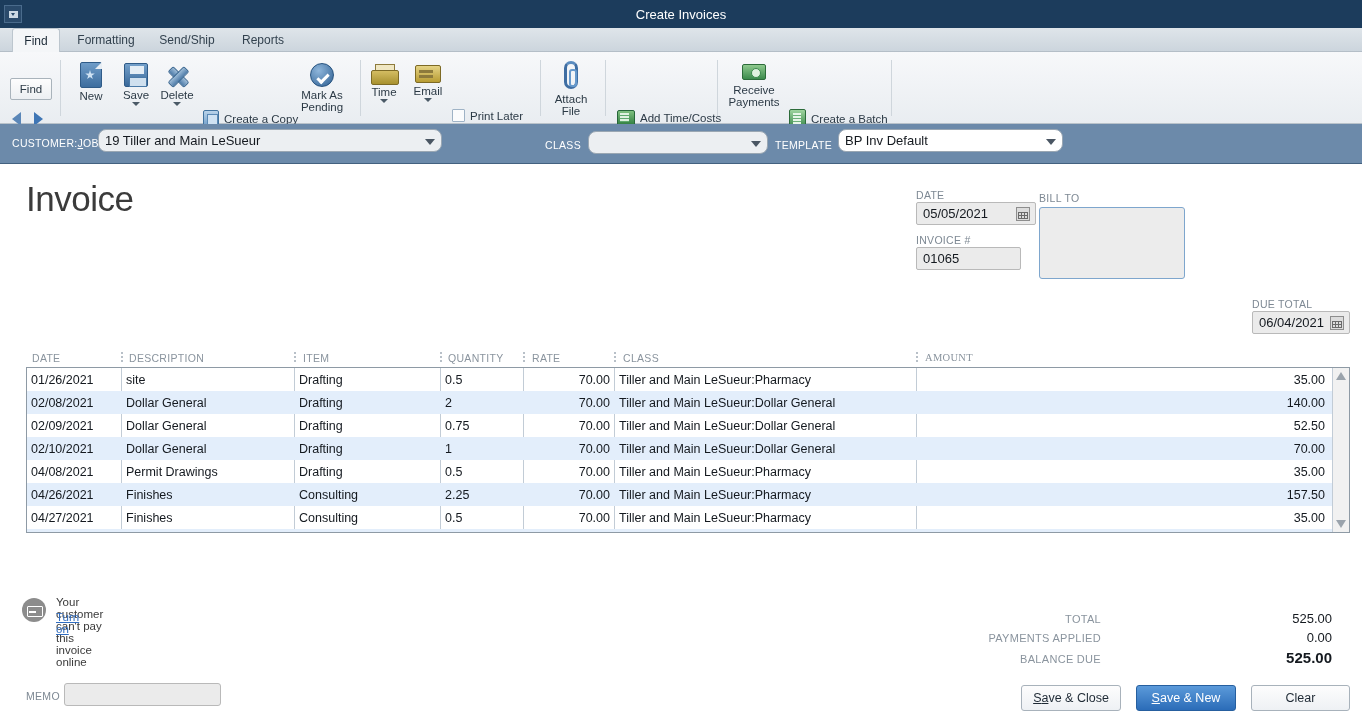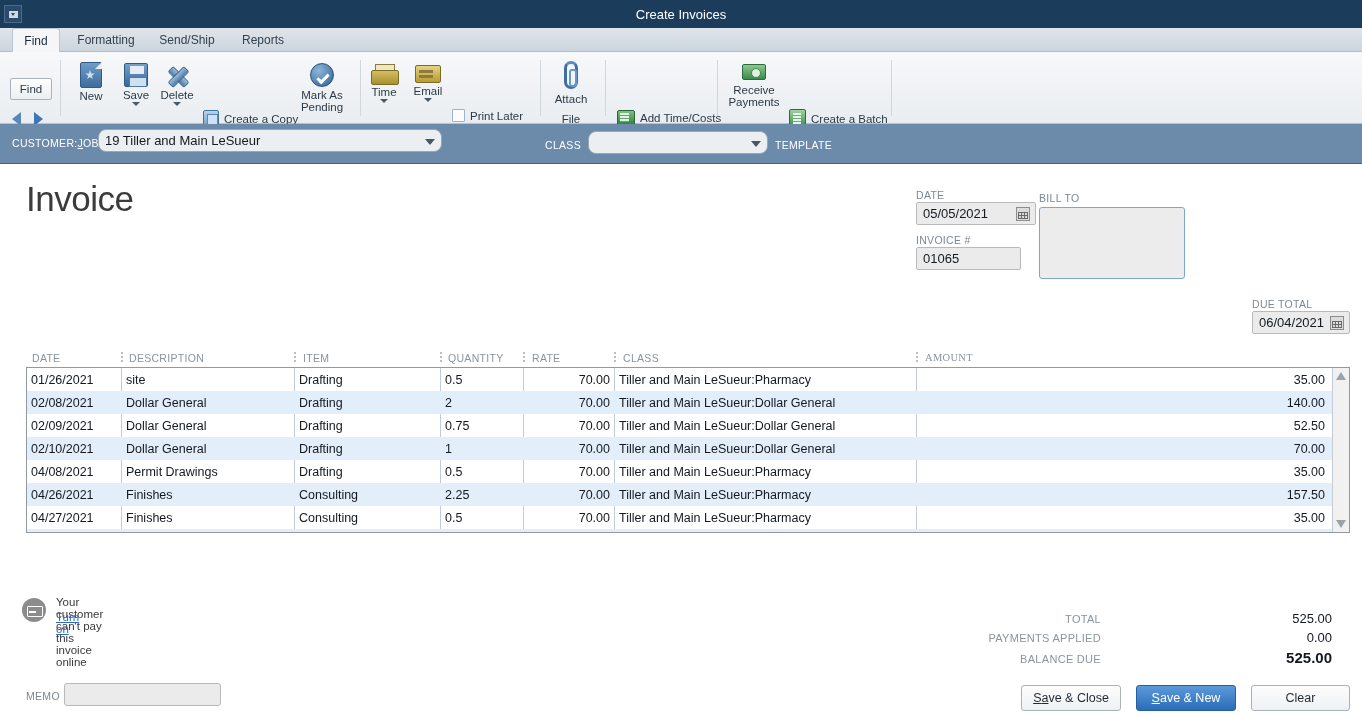--- a/index.html
+++ b/index.html
@@ -488,21 +488,21 @@
   </div>
   <div class="rb-inline" style="left:452px; top:80px;">
     <span class="chk"></span>
     <span class="txt">Email Later</span>
   </div>
   <div class="rb-sep" style="left:540px;"></div>
 
   <div class="rb-item" style="left:552px; top:9px; width:38px;">
     <span class="ic ic-clip"></span>
     <span class="rb-label" style="margin-top:4px;">Attach</span>
-    <span class="rb-label" style="margin-top:8px;text-align:center;">File</span>
+    <span class="rb-label" style="margin-top:0;text-align:center;">File</span>
   </div>
   <div class="rb-sep" style="left:605px;"></div>
 
   <div class="rb-inline" style="left:617px; top:58px;">
     <span class="ic ic-g grid"></span>
     <span class="txt">Add Time/Costs</span>
   </div>
 
   <div class="rb-inline" style="left:617px; top:80px;">
     <span class="ic ic-g badge"></span>
@@ -537,20 +537,24 @@
     <span class="arrow"></span>
   </div>
 
   <div class="band-label" style="left:545px; top:15px;">CLASS</div>
   <div class="combo" style="left:588px; top:7px; width:180px;">
     <span></span>
     <span class="arrow"></span>
   </div>
 
   <div class="band-label" style="left:775px; top:15px;">TEMPLATE</div>
+  <div class="combo white" style="left:838px; top:5px; width:225px;">
+    <span>BP Inv Default</span>
+    <span class="arrow"></span>
+  </div>
 </div>
 
 <div class="body">
 
   <div class="inv-title">Invoice</div>
 
   <div class="fld-label" style="left:916px; top:24px;">DATE</div>
   <div class="fld" style="left:916px; top:37px; width:120px;">
     <span>05/05/2021</span>
     <span class="cal-ico"></span>

